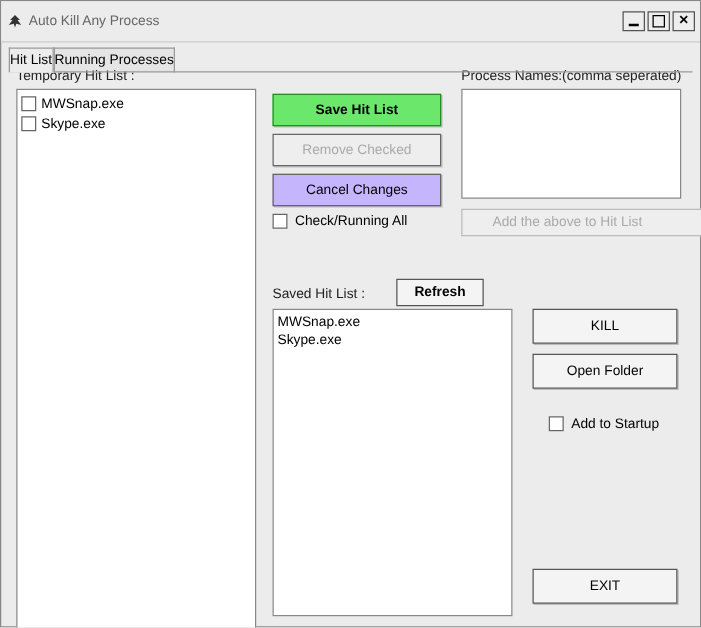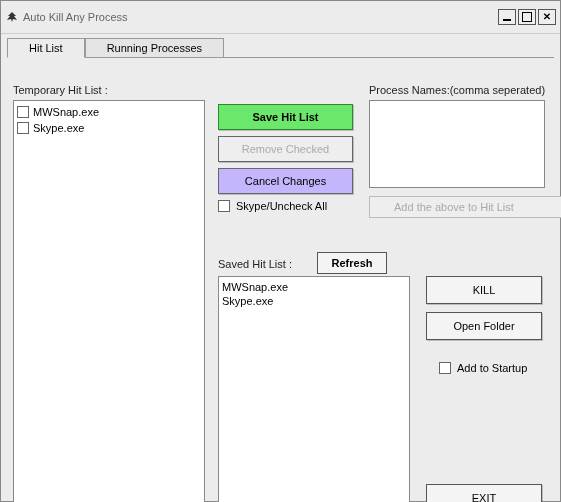--- a/index.html
+++ b/index.html
@@ -7,25 +7,25 @@
 .window { width: 561px; height: 502px; background: #ececec; border: 1px solid #888; position: relative; }
 .titlebar { height: 22px; background: #ececec; display: flex; align-items: center; padding: 16px 4px; border-bottom: 1px solid #ccc; }
 .titlebar .icon { width: 14px; height: 14px; margin-right: 4px; }
 .titlebar .title { flex: 1; color: #666; }
 .titlebar .btns { display: flex; gap: 2px; }
 .titlebar .wbtn { width: 18px; height: 16px; border: 1px solid #555; background: #eee; display: flex; align-items: center; justify-content: center; font-size: 10px; line-height: 1; }
 .titlebar .wbtn.min::before { content: ""; width: 8px; height: 2px; background: #000; margin-top: 6px; }
 .titlebar .wbtn.max::before { content: ""; width: 8px; height: 8px; border: 1px solid #000; }
 .titlebar .wbtn.close { font-weight: bold; }
 .tabs { display: flex; padding: 4px 6px 0 6px; }
-.tab { padding: 3px 21px; border: 1px solid #999; border-bottom: none; background: #ececec; margin-right: 0; position: relative; }
+.tab { padding: 3px 0; border: 1px solid #999; border-bottom: none; background: #ececec; margin-right: 0; position: relative; }
 .tab.active { border-bottom: 1px solid #ececec; z-index: 2; }
 .tab.inactive { background: #e5e5e5; }
 .tabline { height: 1px; background: #999; margin: 0 6px; position: relative; top: -1px; z-index: 1; }
-.content { position: absolute; top: 46px; left: 0; right: 0; bottom: 0; padding: 8px; margin-top: 29px; }
+.content { position: absolute; top: 46px; left: 0; right: 0; bottom: 0; padding: 8px; }
 .lbl { color: #222; }
 .tempLbl { position: absolute; left: 12px; top: 8px; }
 .tempList { position: absolute; left: 12px; top: 24px; width: 192px; height: 460px; background: #fff; border: 1px solid #888; padding: 3px; }
 .tempItem { display: flex; align-items: center; height: 16px; gap: 4px; }
 .chk { width: 12px; height: 12px; border: 1px solid #666; background: #fff; display: inline-block; }
 .btnstack { position: absolute; left: 217px; top: 28px; width: 135px; }
 .btn { display: block; width: 135px; height: 26px; border: 1px solid #666; background: #c4b5fd; margin-bottom: 6px; text-align: center; line-height: 24px; box-shadow: 1px 1px 0 rgba(0,0,0,0.2); }
 .btn.green { background: #6be86b; border: 1px solid #2a8a2a; font-weight: bold; }
 .btn.disabled { color: #aaa; background: #eee; }
 .chkline { display: flex; align-items: center; gap: 6px; margin-top: 6px; }
@@ -82,21 +82,21 @@
         <span>Skype.exe</span>
       </div>
     </div>
 
     <div class="btnstack">
       <div class="btn green"><span>Save Hit List</span></div>
       <div class="btn disabled"><span>Remove Checked</span></div>
       <div class="btn"><span>Cancel Changes</span></div>
       <div class="chkline">
         <span class="chk"></span>
-        <span>Skype/Uncheck All</span>
+        <span>Check/Running All</span>
       </div>
     </div>
 
     <div class="lbl procLbl">Process Names:(comma seperated)</div>
     <div class="procBox"></div>
     <div class="addBtn"><span>Add the above to Hit List</span></div>
 
     <div class="lbl savedLbl">Saved Hit List :</div>
     <div class="refreshBtn"><span>Refresh</span></div>
     <div class="savedList">

